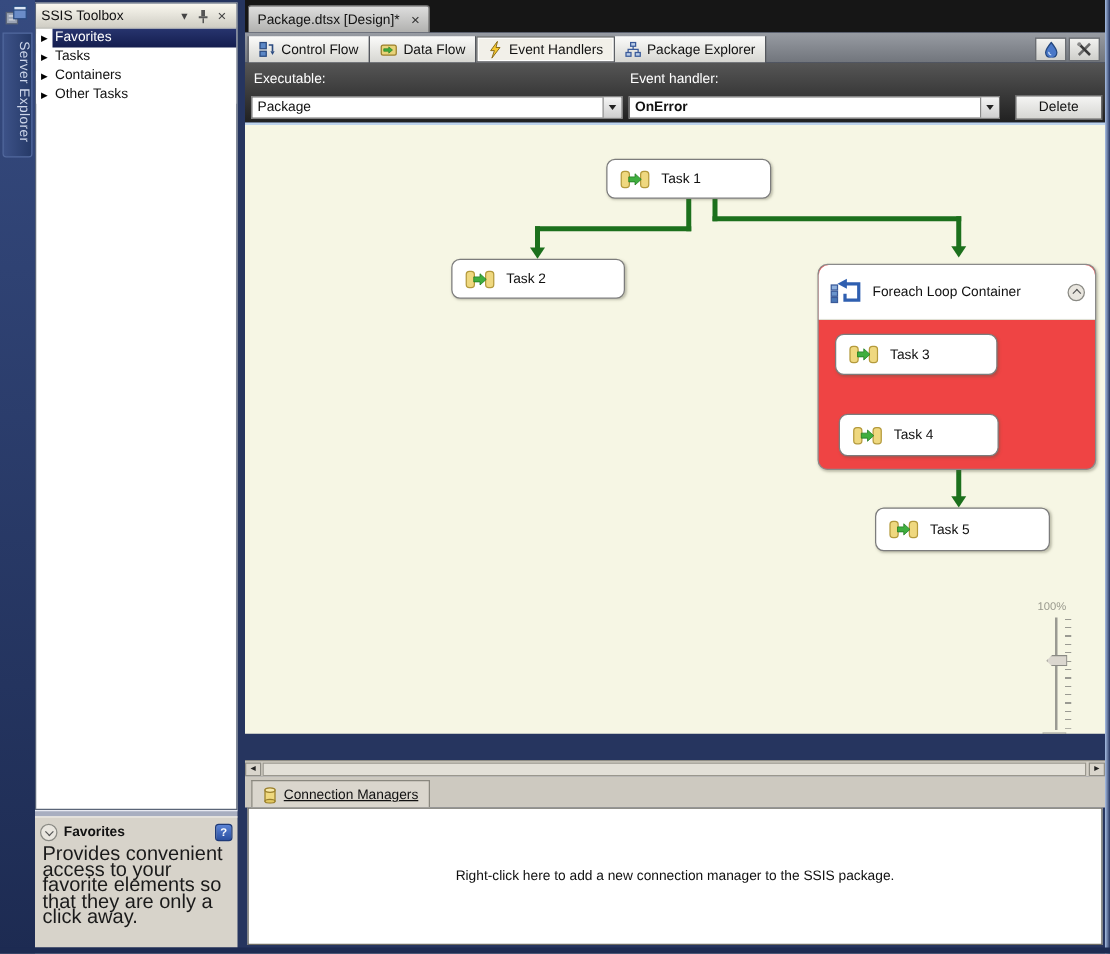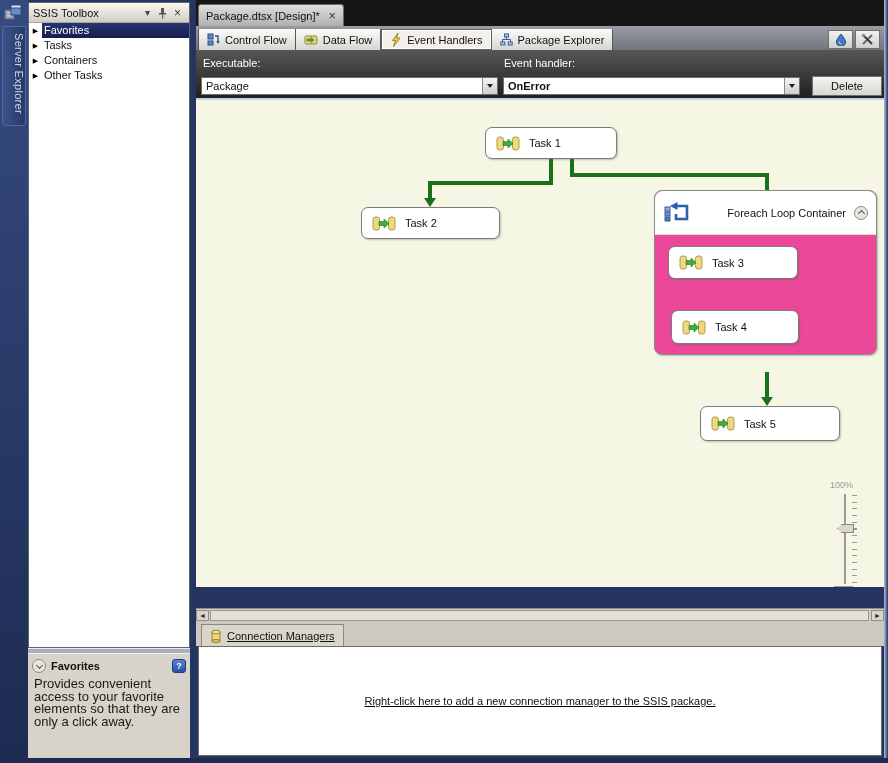--- a/index.html
+++ b/index.html
@@ -31,21 +31,21 @@
   
   .tb-footer { position:absolute; left:28px; top:653px; width:162px; height:105px; background:#d7d3ca; border-top:1px solid #f2f0ea; }
   .tbf-head { display:flex; align-items:center; gap:5px; padding:5px 4px 3px 4px; }
   .circle-btn { width:14px; height:14px; border:1px solid #8a8a84; border-radius:50%; background:#e9e6df; display:flex; align-items:center; justify-content:center; }
   .chev { width:5px; height:5px; border-right:1.4px solid #555; border-bottom:1.4px solid #555; }
   .chev.down { transform:rotate(45deg); margin-top:-2px; }
   .chev.up { transform:rotate(-135deg); margin-top:2px; }
   .tbf-title { flex:1; font-size:11px; font-weight:bold; color:#111; }
   .help-btn { width:14px; height:14px; background:linear-gradient(#5b84d6,#2a4fa0); border:1px solid #1e3a78; border-radius:3px;
     color:#fff; font-size:9px; font-weight:bold; display:flex; align-items:center; justify-content:center; }
-  .tbf-desc { padding:2px 6px; font-size:13px; line-height:12.5px; color:#1a1a1a; }
+  .tbf-desc { padding:2px 6px; font-size:16px; line-height:12.5px; color:#1a1a1a; }
 
   
   .doc-strip { position:absolute; left:196px; top:0; width:688px; height:26px; background:#161616; }
   .doc-tab { position:absolute; left:2px; top:4px; height:22px; padding:0 7px; display:flex; align-items:center; gap:9px;
     background:linear-gradient(#dedede,#b0b0ae); border:1px solid #6a6a6a; border-bottom:none; border-radius:3px 3px 0 0;
     font-size:11px; color:#111; }
   .doc-close { font-size:12px; color:#333; line-height:10px; }
 
   .tabstrip { position:absolute; left:196px; top:26px; width:688px; height:24px;
     background:linear-gradient(#989ca3,#71757c); display:flex; align-items:flex-end; }
@@ -68,22 +68,22 @@
     display:flex; align-items:center; justify-content:center; }
   .darr { width:0; height:0; border-left:3.5px solid transparent; border-right:3.5px solid transparent; border-top:4.5px solid #222; }
   .delete-btn { position:absolute; left:616px; top:26px; width:70px; height:20px; background:linear-gradient(#f5f5f4,#d6d6d2);
     border:1px solid #6e6e6e; font-size:11px; color:#111; display:flex; align-items:center; justify-content:center; }
 
   
   .canvas { position:absolute; left:196px; top:100px; width:688px; height:487px; background:#f6f6e4; overflow:hidden; }
   .node { position:absolute; background:#fff; border:1px solid #7c7c7c; border-radius:7px;
     box-shadow:1px 1px 2px rgba(90,90,70,.35); display:flex; align-items:center; gap:9px; padding-left:10px;
     font-size:11px; color:#111; }
-  .fl-container { position:absolute; left:458px; top:90px; width:223px; height:165px; background:#ec4899;
-    border:1px solid #8a8a8a; border-radius:8px; box-shadow:1px 1px 2px rgba(90,90,70,.35);text-align:right; }
+  .fl-container { position:absolute; left:458px; top:111px; width:223px; height:165px; background:#ef4444;
+    border:1px solid #8a8a8a; border-radius:8px; box-shadow:1px 1px 2px rgba(90,90,70,.35); }
   .fl-header { height:44px; background:#fff; border-bottom:1px solid #e0e0d4; border-radius:8px 8px 0 0;
     display:flex; align-items:center; gap:8px; padding:0 8px 0 9px; font-size:11px; color:#111; }
   .fl-header .t { flex:1; }
   .conn { position:absolute; background:#1c701c; }
   .arrowhead { position:absolute; width:0; height:0; border-left:6px solid transparent; border-right:6px solid transparent; border-top:9px solid #1c701c; }
 
   
   .zoom-label { position:absolute; left:634px; top:380px; font-size:9px; color:#9a9a8e; }
   .zoom-track { position:absolute; left:648px; top:394px; width:2px; height:90px; background:#9a9a92; }
   .zoom-ticks { position:absolute; left:656px; top:395px; width:5px; height:88px;
@@ -98,21 +98,21 @@
   .hscroll { position:absolute; left:196px; top:608px; width:688px; height:13px; background:#d4d0c7; border-top:1px solid #8f8d85; }
   .hs-btn { position:absolute; top:1px; width:13px; height:11px; background:#d9d5cc; border:1px solid #8f8d85;
     font-size:7px; color:#222; display:flex; align-items:center; justify-content:center; }
   .hs-thumb { position:absolute; left:14px; top:1px; width:659px; height:11px; background:#e3e0d8; border:1px solid #9a978e; }
 
   
   .cm-strip { position:absolute; left:196px; top:621px; width:688px; height:25px; background:#cdc9c0; }
   .cm-tab { position:absolute; left:5px; top:3px; height:22px; padding:0 8px; display:flex; align-items:center; gap:5px;
     background:#dad6cd; border:1px solid #8a887f; border-bottom:none; font-size:11px; color:#111;text-decoration:underline; }
   .cm-panel { position:absolute; left:198px; top:646px; width:684px; height:110px; background:#fff; border:1px solid #6e6c64;
-    display:flex; align-items:center; justify-content:center;text-decoration:underline; }
+    display:flex; align-items:center; justify-content:center; }
   .cm-text { font-size:11px; color:#111; }
 
   
   .border-right { position:absolute; left:884px; top:0; width:4px; height:763px; background:linear-gradient(to right,#a8bfe4,#26355f); }
   .border-bottom { position:absolute; left:0; top:758px; width:888px; height:5px; background:#1d2b52; }
 </style>
 </head>
 <body>
 
 <div id="window">

